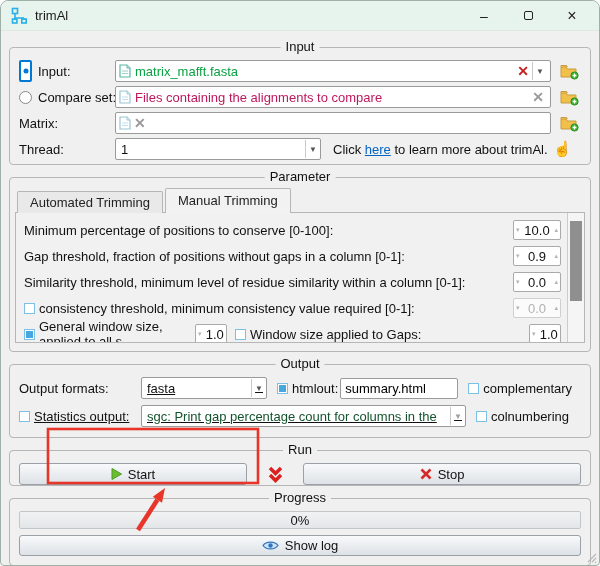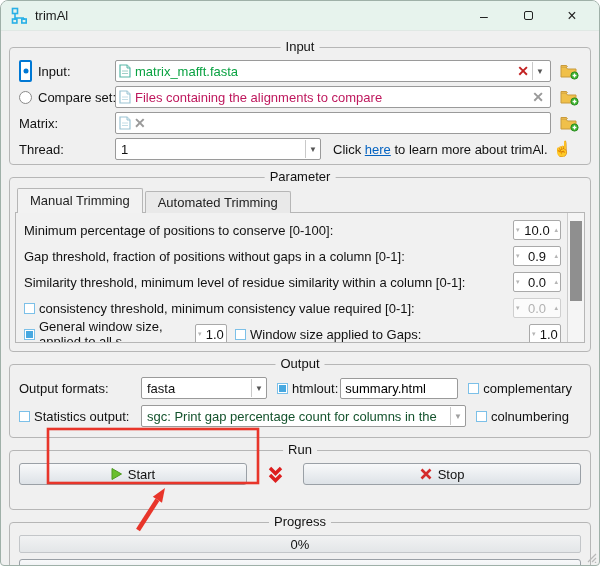--- a/index.html
+++ b/index.html
@@ -78,29 +78,29 @@
   .wrow { display:flex; align-items:center; height:26px; }
   .wrow .plabel.clip { max-width:156px; flex:0 1 auto; }
   .wrow .spin.small { width:32px; }
   .wrow .gap { width:8px; flex:0 0 8px; }
   .wrow .plabel.mid { flex:1; }
 
   
   .orow { display:flex; align-items:center; height:22px; margin-bottom:6px; }
   .olabel { width:122px; flex:0 0 122px; }
   .sel { height:22px; background:#fff; border:1px solid #9a9a9a; border-radius:2px; display:flex;
-         align-items:center; padding-left:5px; }
+         align-items:center; padding-left:5px;text-decoration:underline; }
   .sel .ctext { flex:1; white-space:nowrap; overflow:hidden; }
   .sel.formats { width:126px; flex:0 0 126px; }
   .sel.stats { width:325px; flex:0 0 325px; }
   .sel.stats .ctext { color:#14532d; }
   .cblabel { display:flex; align-items:center; margin-left:10px; white-space:nowrap; }
   .htmlinput { width:118px; height:21px; border:1px solid #9a9a9a; border-radius:2px; padding:0 4px;
          font-family:"Liberation Sans",sans-serif; font-size:13px; margin-left:2px; }
-  .statslabelwrap { display:flex; align-items:center; width:122px; flex:0 0 122px; }
+  .statslabelwrap { display:flex; align-items:center; width:122px; flex:0 0 122px;text-decoration:underline; }
 
   
   .btn { height:22px; border:1px solid #9aa0a6; border-radius:3px;
          background:linear-gradient(#f8f9fa,#dde2e7); display:flex; align-items:center;
          justify-content:center; gap:6px; font-size:13px; color:#111; font-family:"Liberation Sans",sans-serif; }
   .runrow { display:flex; align-items:center; }
   .btn.start { width:228px; flex:0 0 228px; }
   .chevwrap { width:56px; flex:0 0 56px; display:flex; justify-content:center; }
   .btn.stop { flex:1; }
   .pbar { height:18px; border:1px solid #c3c6c9; border-radius:2px;
@@ -221,22 +221,22 @@
           <span class="combo-arrow-cell">▼</span>
         </div>
         <span class="helptext"><span>Click </span><a href="#">here</a><span> to learn more about trimAl.</span></span>
         <span class="handicon">☝</span>
       </div>
     </div>
 
     <div class="group parameter">
       <span class="gtitle">Parameter</span>
       <div class="tabs">
+        <span class="tab">Automated Trimming</span>
         <span class="tab active">Manual Trimming</span>
-        <span class="tab">Automated Trimming</span>
       </div>
       <div class="pane">
         <div class="rows">
           <div class="prow">
             <span class="plabel">Minimum percentage of positions to conserve [0-100]:</span>
             <span class="spin">
               <span class="sarr">▾</span>
               <span class="sval">10.0</span>
               <span class="sarr">▴</span>
             </span>
@@ -315,21 +315,21 @@
           <span class="ctext">sgc: Print gap percentage count for columns in the</span>
           <span class="combo-arrow-cell" style="color:#a0a0a0;">▼</span>
         </div>
         <span class="cblabel">
           <span class="cb"></span>
           <span>colnumbering</span>
         </span>
       </div>
     </div>
 
-    <div class="group" style="padding:12px 9px 24px 9px;">
+    <div class="group" style="padding:12px 9px 0 9px;">
       <span class="gtitle">Run</span>
       <div class="runrow">
         <button class="btn start">
           <svg width="11" height="12" viewBox="0 0 11 12">
             <polygon points="1,0.5 10.5,6 1,11.5" fill="#6abf2e" stroke="#4e9a22"></polygon>
           </svg>
           <span>Start</span>
         </button>
         <span class="chevwrap">
           <svg width="15" height="17" viewBox="0 0 15 17">

